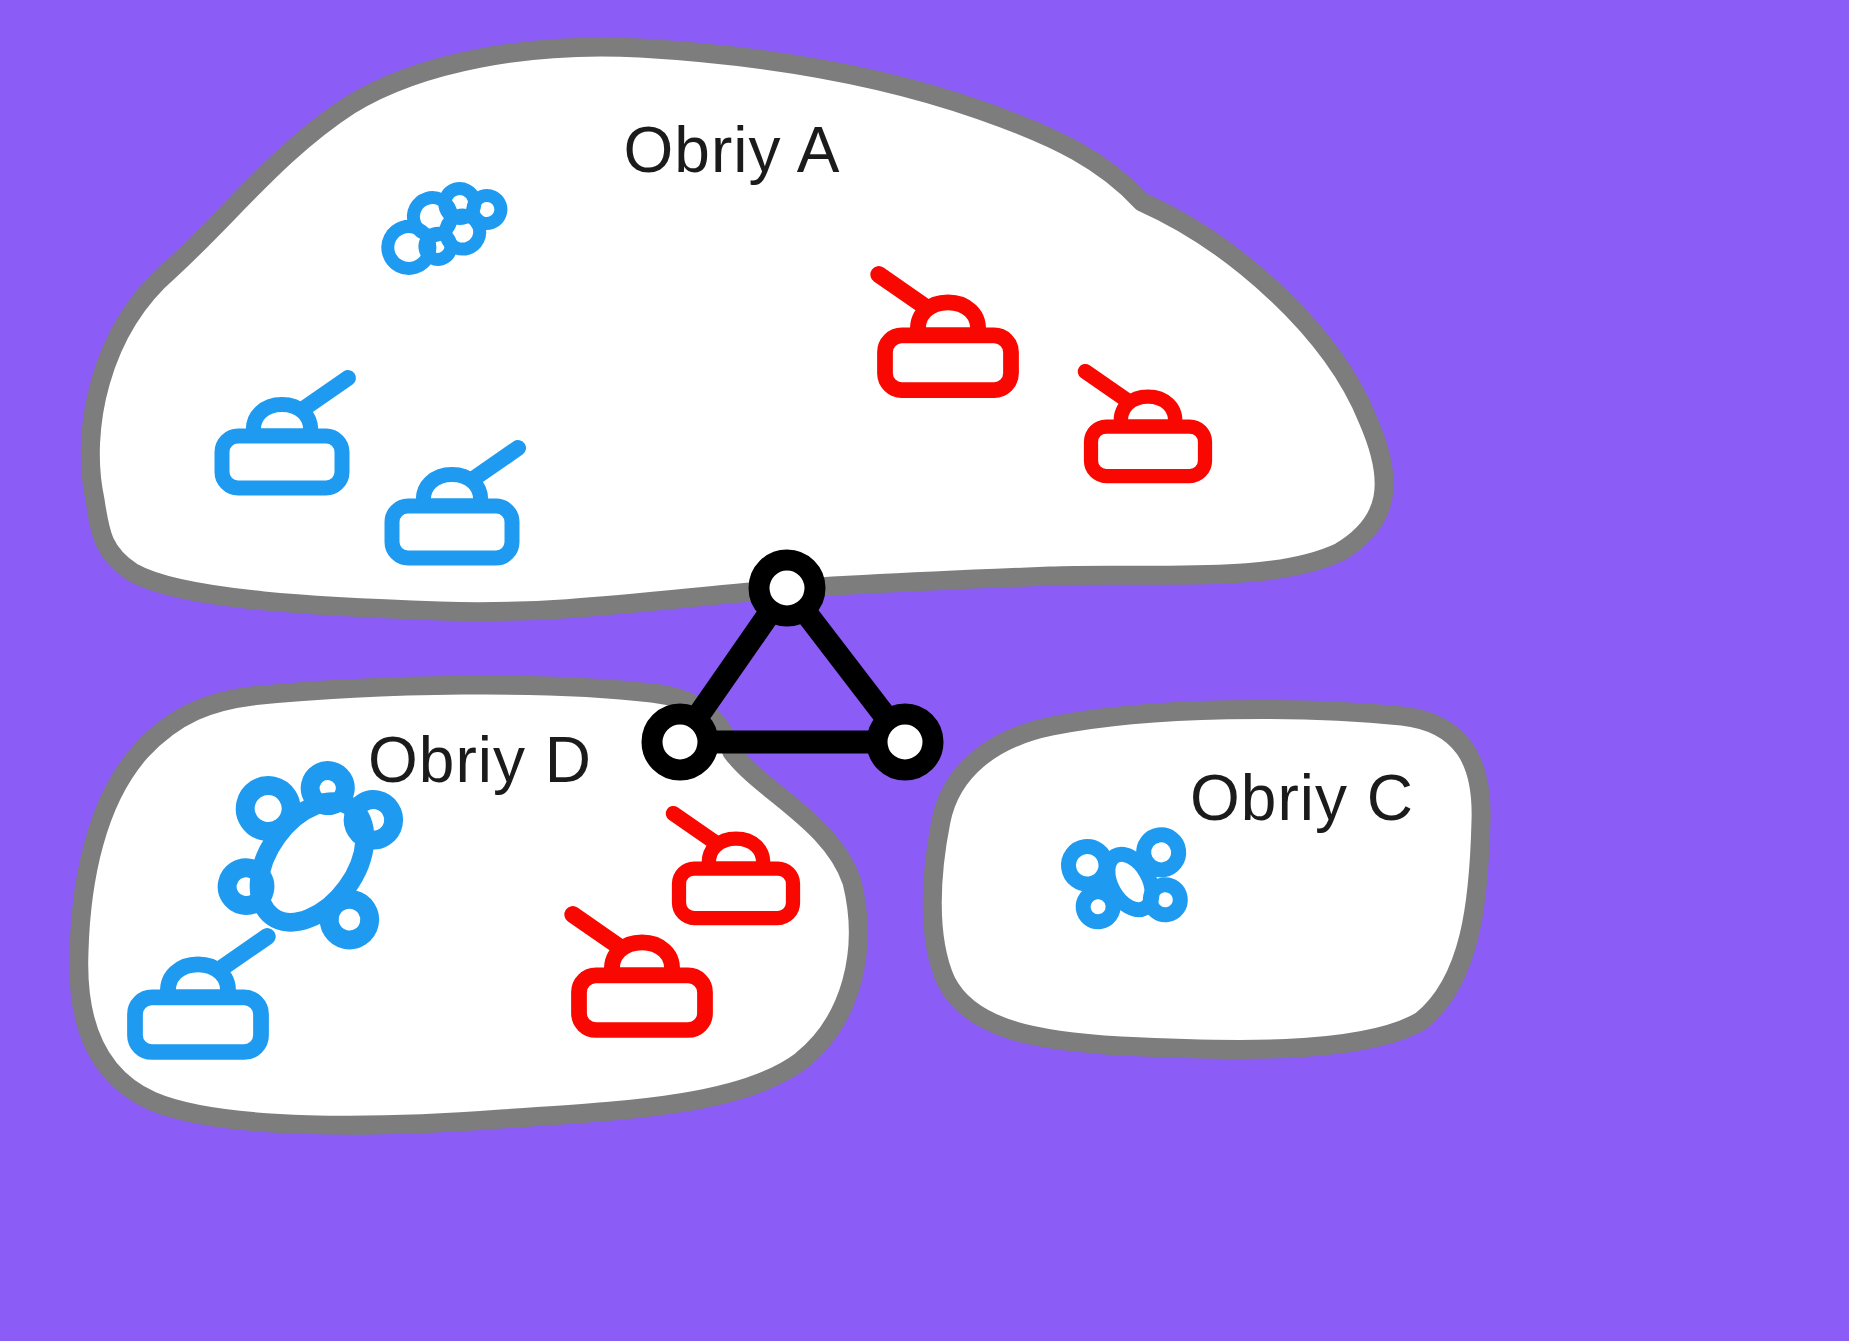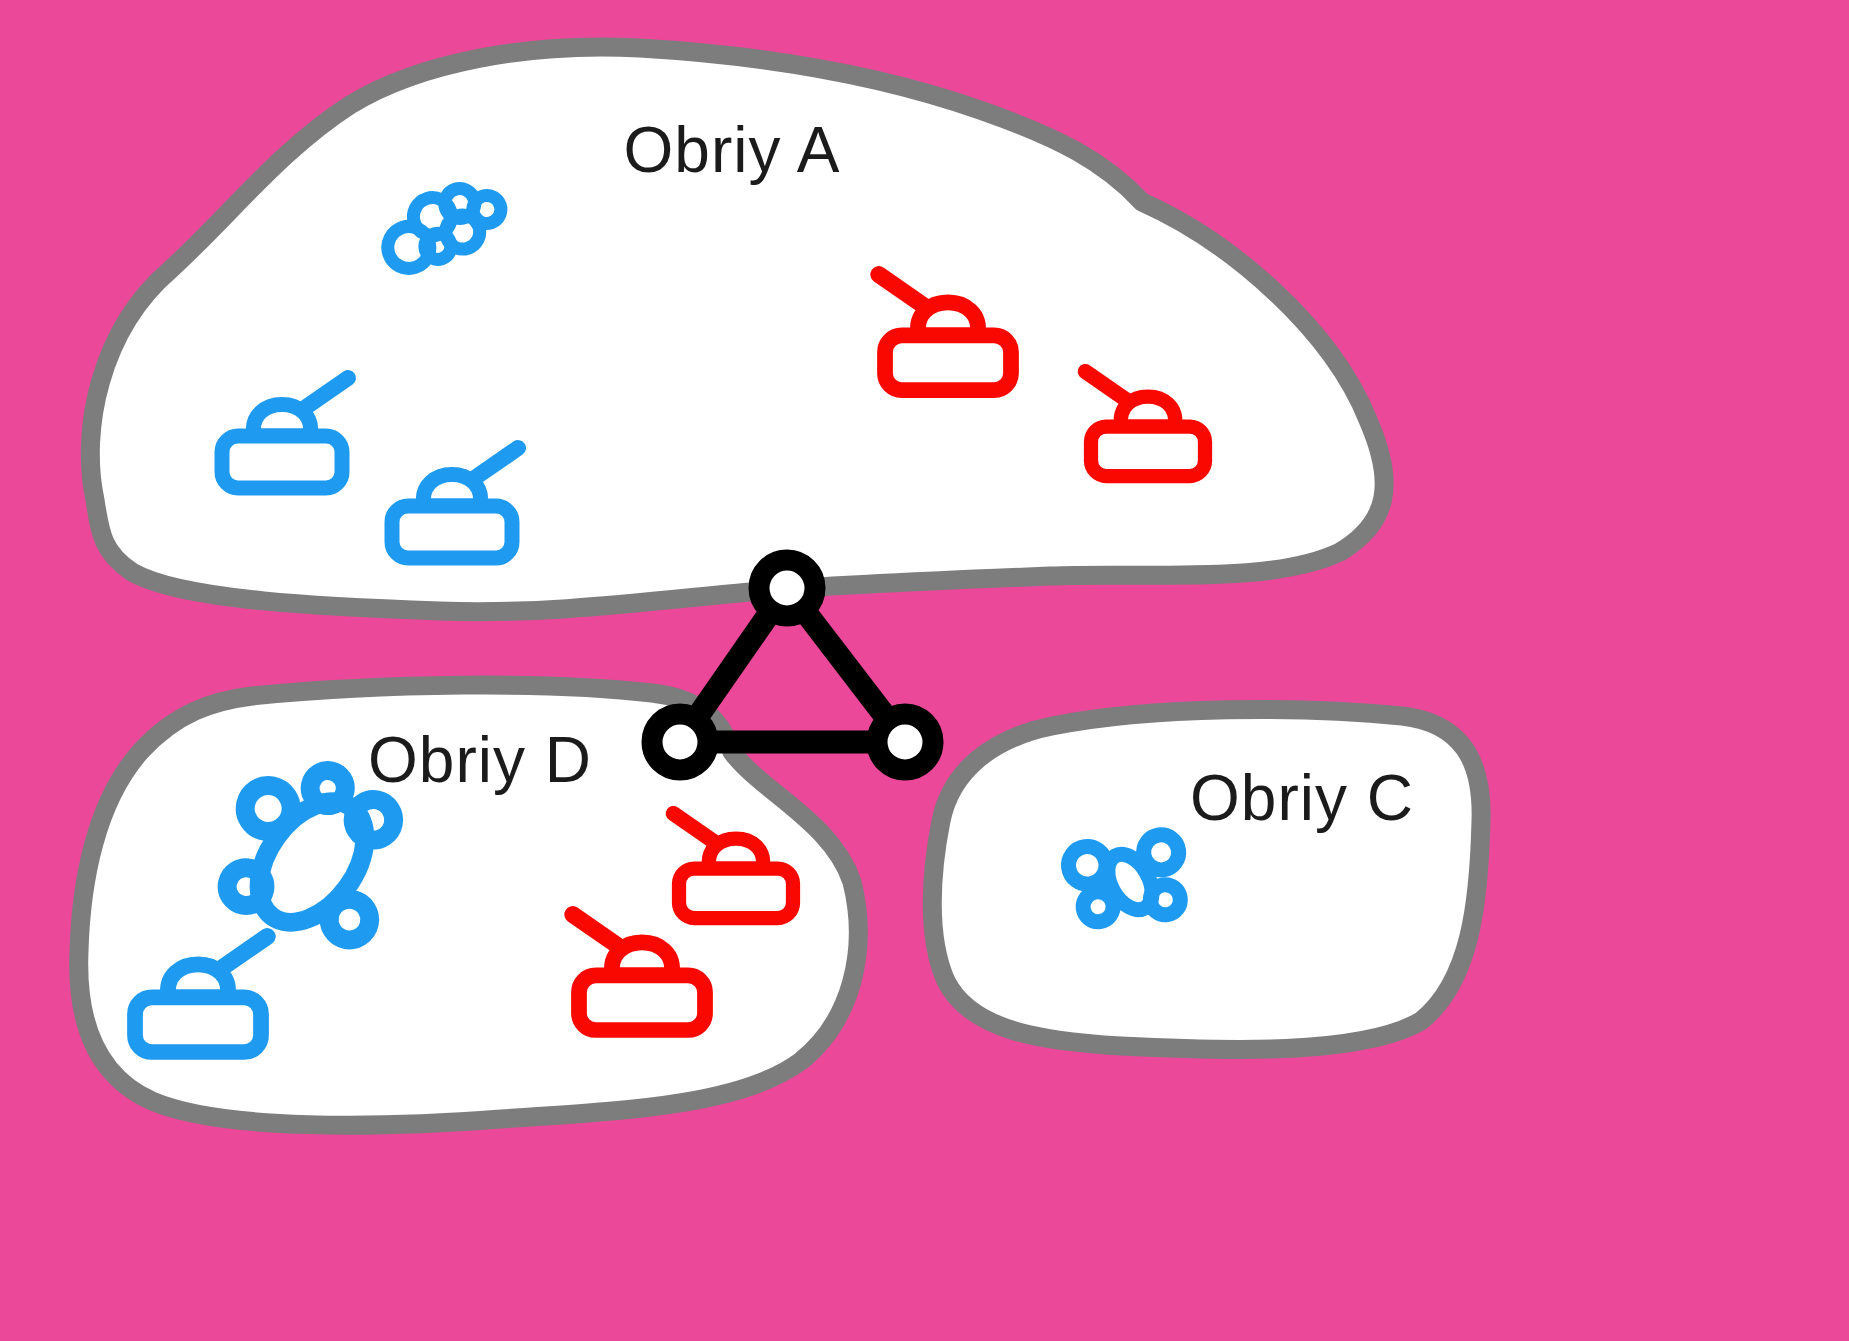--- a/index.html
+++ b/index.html
@@ -4,21 +4,21 @@
 <style>
   html, body {
     margin: 0;
     padding: 0;
     background: #ffffff;
   }
   .stage {
     position: relative;
     width: 1849px;
     height: 1341px;
-    background: #ec4899;
+    background: #8b5cf6;
     overflow: hidden;
   }
   svg { display: block; }
   .region-label {
     font-family: "Liberation Sans", "DejaVu Sans", sans-serif;
     font-size: 64px;
     fill: #1b1b1b;
     letter-spacing: 1px;
   }
   .region-outline {

